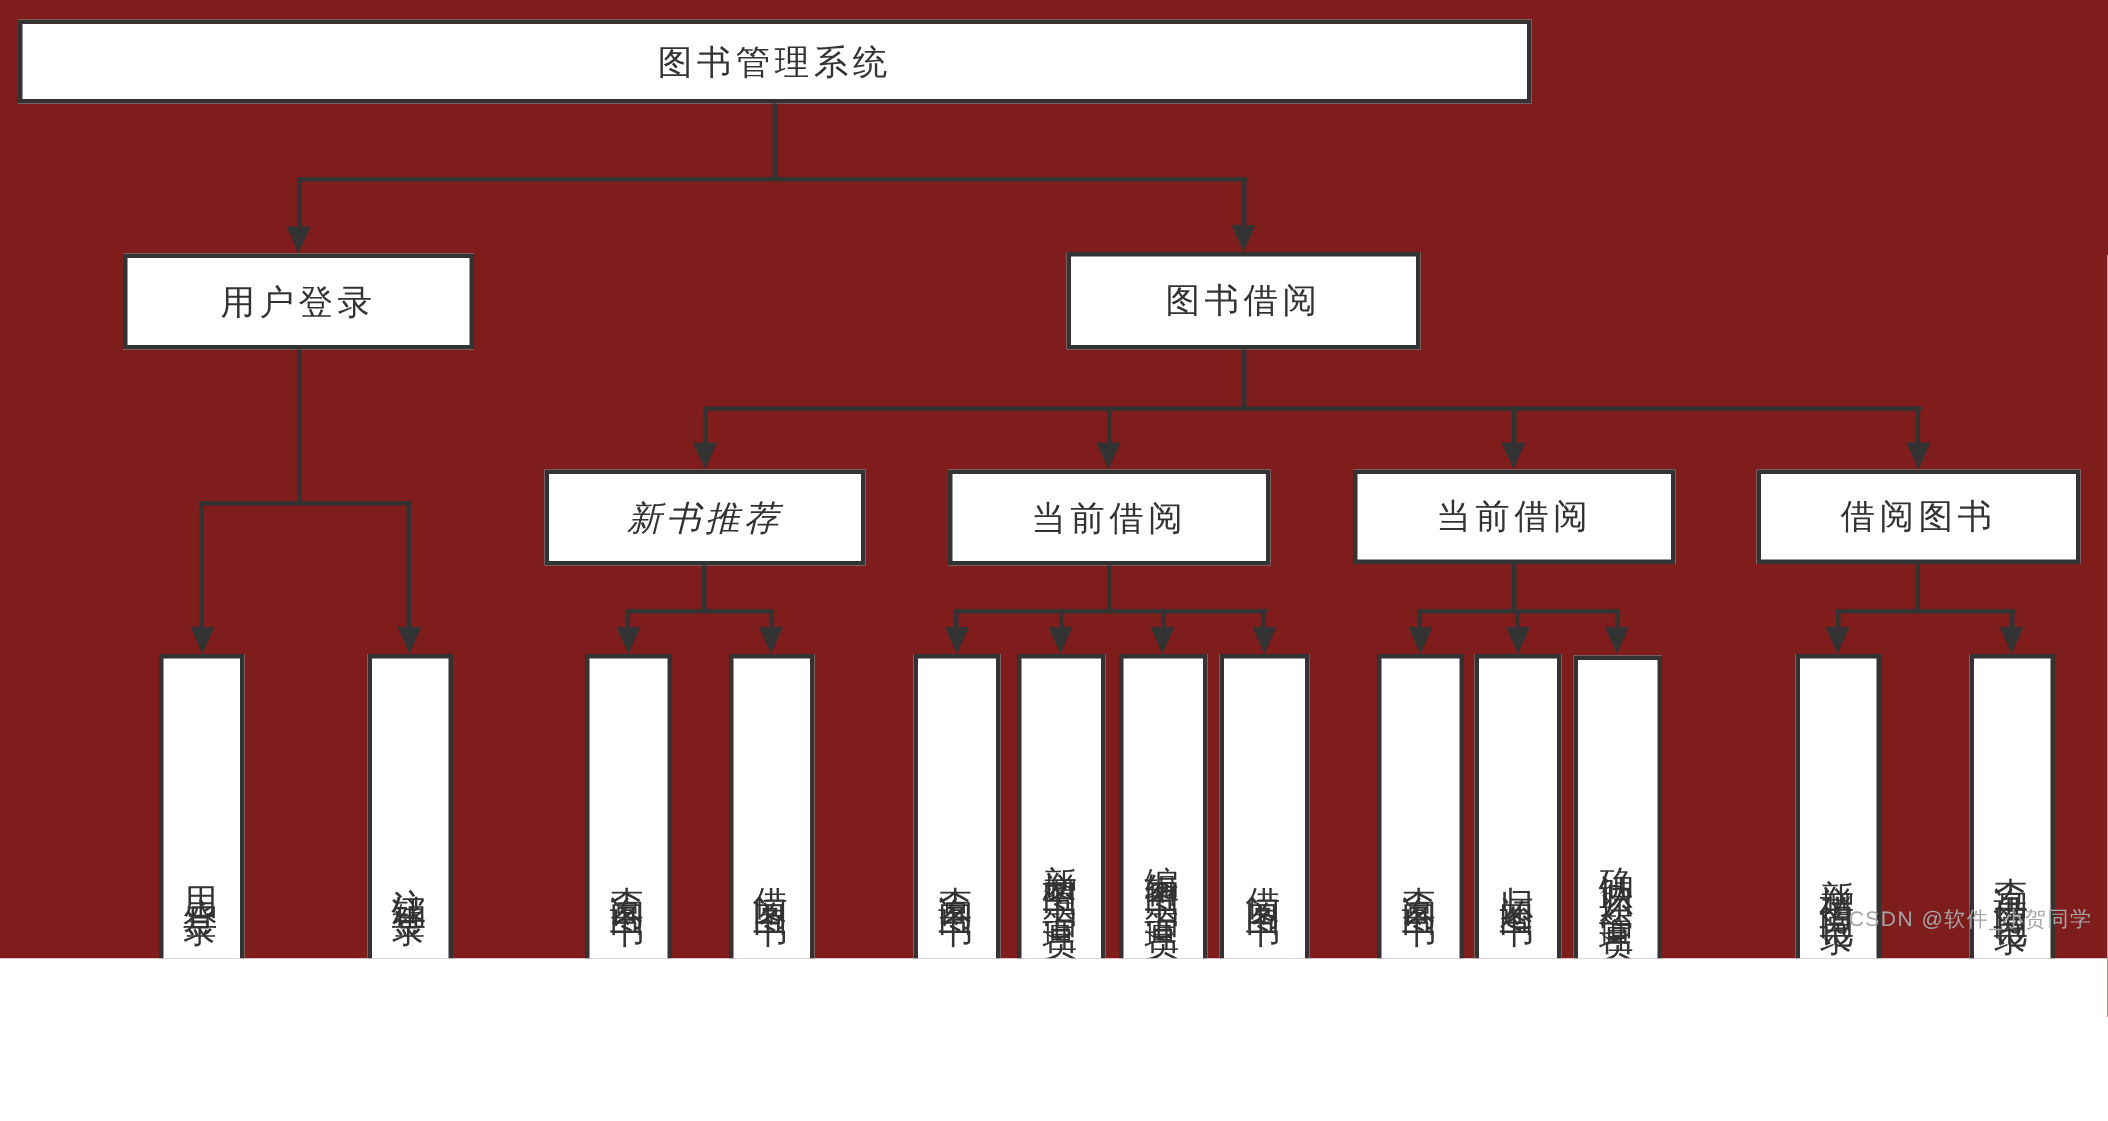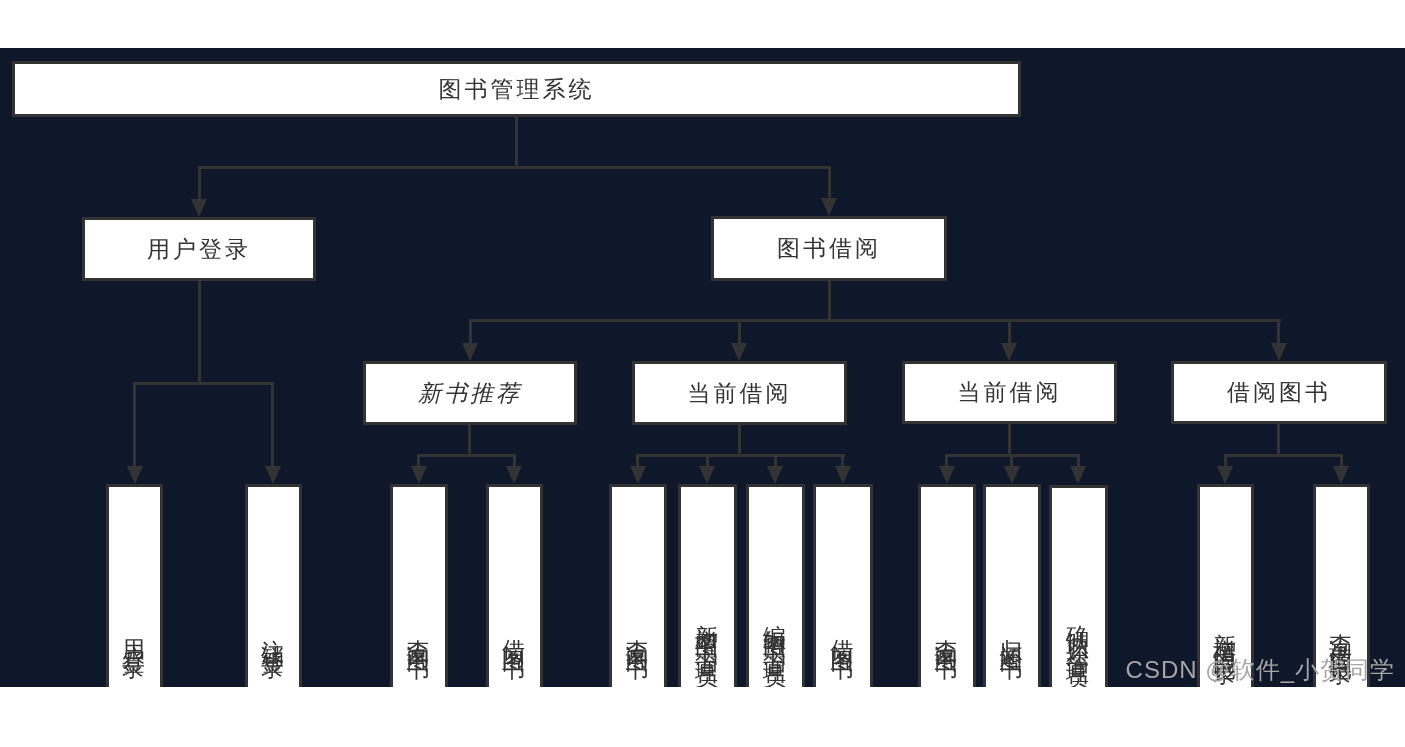--- a/index.html
+++ b/index.html
@@ -1,23 +1,22 @@
 <!DOCTYPE html>
 <html lang="zh"><head>
 <meta charset="utf-8">
 <style>
   html, body { margin: 0; padding: 0; background: #ffffff; }
   #stage {
     position: relative;
     width: 1405px;
     height: 639px;
-    background: #0f172a;
+    background: #7f1d1d;
     font-family: "Liberation Sans", "DejaVu Sans", sans-serif;
     overflow: hidden;
-    margin-top: 48px;
   }
   .node {
     position: absolute;
     box-sizing: border-box;
     border: 3px solid #333333;
     background: #ffffff;
     display: flex;
     align-items: center;
     justify-content: center;
     color: #333333;
@@ -42,22 +41,22 @@
     position: absolute;
     width: 0;
     height: 0;
     border-left: 8px solid transparent;
     border-right: 8px solid transparent;
     border-top: 18px solid #333333;
   }
   .watermark {
     position: absolute;
     right: 10px;
-    bottom: 1px;
-    font-size: 24px;
+    bottom: 17px;
+    font-size: 14px;
     letter-spacing: 1px;
     color: #a5a5a5;
   }
 </style>
 </head>
 <body>
 
 <div id="stage">
 
   <div class="node" style="left:12px; top:13px; width:1009px; height:56px;">

